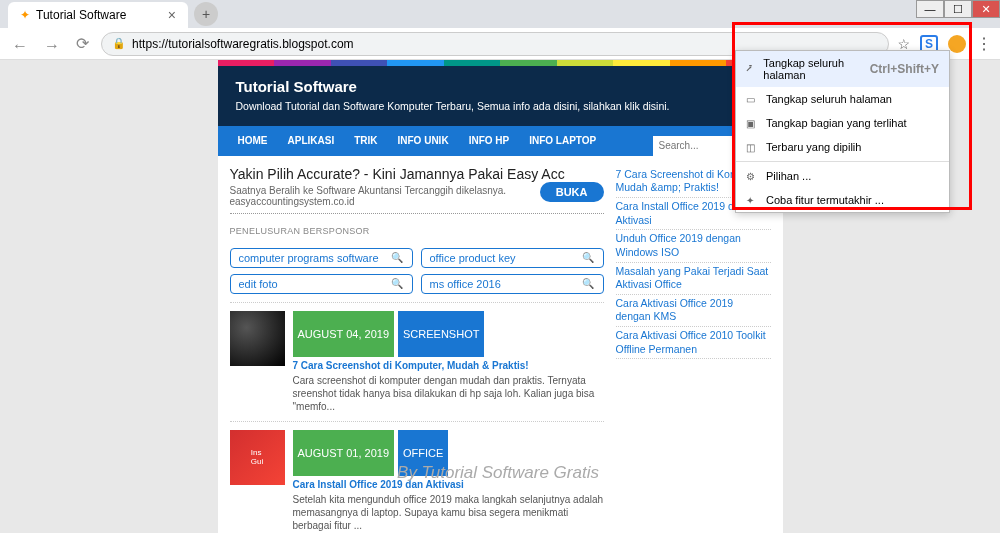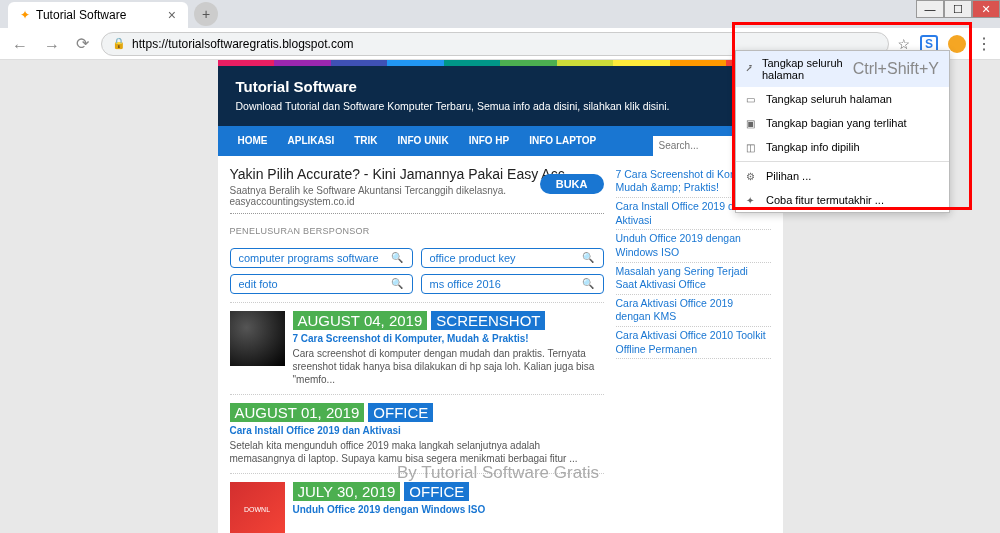--- a/index.html
+++ b/index.html
@@ -23,21 +23,21 @@
 .star { color: #555; font-size: 14px;}
 .ext-icon { width: 18px; height: 18px; border: 2px solid #2b7de9; font-weight: bold; color: #2b7de9; display:flex;align-items:center;justify-content:center;font-size:12px; border-radius:3px;}
 .menu-dots { color: #555; font-size: 16px; }
 .avatar { width: 18px; height: 18px; border-radius: 50%; background: #f5a623; }
 
 .red-box { position: absolute; top: 22px; right: 28px; width: 240px; height: 188px; border: 3px solid red; z-index: 100; pointer-events: none; }
 
 .ext-menu { position: absolute; top: 50px; right: 50px; width: 215px; background: #fff; border: 1px solid #bbb; box-shadow: 0 2px 8px rgba(0,0,0,0.2); z-index: 50; font-size: 11px; }
 .ext-menu-item { padding: 6px 10px; display: flex; align-items: center; gap: 8px; cursor: pointer; }
 .ext-menu-item.highlighted { background: #e8f0fe; }
-.ext-menu-item .shortcut { margin-left: auto; color: #888; font-size: 16px; }
+.ext-menu-item .shortcut { margin-left: auto; color: #888; font-size: 12px; font-weight: bold; }
 .ext-menu-sep { height: 1px; background: #ddd; margin: 2px 0; }
 .ext-menu-icon { width: 12px; color: #666; font-size: 10px; }
 
 .content-area { background: #e8e8e8; height: calc(100% - 60px); display: flex; justify-content: center; overflow: hidden; }
 .page { width: 565px; background: #fff; position: relative; }
 
 .color-strip { height: 6px; background: linear-gradient(90deg, #e91e63 0 10%, #9c27b0 10% 20%, #3f51b5 20% 30%, #2196f3 30% 40%, #009688 40% 50%, #4caf50 50% 60%, #cddc39 60% 70%, #ffeb3b 70% 80%, #ff9800 80% 90%, #f44336 90% 100%); }
 .header { background: #0c2a4a; color: #fff; padding: 12px 18px; }
 .header h1 { font-size: 15px; margin-bottom: 4px; }
 .header p { font-size: 10.5px; line-height: 1.4; }
@@ -48,41 +48,41 @@
 .search-box input { height: 20px; width: 100px; font-size: 10px; padding: 0 6px; border: none; }
 .search-box button { height: 20px; width: 20px; background: #fff; border: none; color: #1976d2; font-size: 11px; border-left:1px solid #ccc;}
 
 .main { display: flex; padding: 10px 12px; gap: 12px; }
 .left-col { flex: 1; }
 .right-col { width: 155px; }
 
 .ad-block { border-bottom: 1px dotted #999; padding-bottom: 6px; margin-bottom: 6px; position: relative; }
 .ad-title { font-size: 14px; color: #222; margin-bottom: 3px; }
 .ad-desc { font-size: 10px; color: #666; }
-.ad-btn { position: absolute; right: 0; top: 8px; background: #1976d2; color: #fff; border-radius: 12px; padding: 4px 16px; font-size: 11px; font-weight: bold; }
+.ad-btn { position: absolute; right: 0; top: 16px; background: #1976d2; color: #fff; border-radius: 12px; padding: 4px 16px; font-size: 11px; font-weight: bold; }
 
 .sponsor-label { font-size: 9px; color: #888; margin: 12px 0; letter-spacing: 0.3px; }
 .sponsor-row { display: flex; gap: 8px; margin-bottom: 5px; margin-top: 6px; }
 .sponsor-pill { flex: 1; border: 1px solid #1976d2; border-radius: 4px; padding: 3px 8px; display: flex; align-items: center; color: #1976d2; font-size: 11px; }
 .sponsor-pill .mag { margin-left: auto; font-size: 10px; }
 
 .post { display: flex; gap: 8px; margin: 8px 0; border-top: 1px dotted #ccc; padding-top: 8px; }
 .post-thumb { width: 55px; height: 55px; background: #333; flex-shrink: 0; }
 .thumb-office { background: linear-gradient(135deg,#d32f2f,#f44336); display:flex;align-items:center;justify-content:center;color:#fff;font-size:8px;}
 .post-body { flex: 1; }
 .post-tags { display: flex; gap: 4px; margin-bottom: 3px; }
-.tag { font-size: 15px; padding: 1px 5px; color: #fff; background: #1976d2; }
+.tag { font-size: 11px; padding: 17px 5px; color: #fff; background: #1976d2; }
 .tag.date { background: #4caf50; }
 .post-title { font-size: 10px; color: #1976d2; font-weight: bold; margin-bottom: 3px; }
 .post-excerpt { font-size: 10px; color: #555; line-height: 1.3; }
 
 .widget-title { background: #1976d2; color: #fff; font-size: 10px; font-weight: bold; padding: 3px 6px; display: inline-block; margin-bottom: 4px; }
 .widget-list a { display: block; color: #1976d2; font-size: 10.5px; padding: 2px 0; border-bottom: 1px dotted #ccc; line-height: 1.3; }
 
-.watermark { position: absolute; bottom: 50px; left: 0; right: 4px; text-align: center; font-size: 17px; color: #aaa; pointer-events: none;}
+.watermark { position: absolute; bottom: 50px; left: 0; right: 4px; text-align: center; font-size: 17px; color: #aaa; font-style: italic; pointer-events: none;}
 </style>
 </head>
 <body>
 
 <div class="window-controls">
   <div class="win-btn">—</div>
   <div class="win-btn">☐</div>
   <div class="win-btn close">✕</div>
 </div>
 
@@ -122,21 +122,21 @@
   <div class="ext-menu-item">
     <span class="ext-menu-icon">▭</span>
     <span>Tangkap seluruh halaman</span>
   </div>
   <div class="ext-menu-item">
     <span class="ext-menu-icon">▣</span>
     <span>Tangkap bagian yang terlihat</span>
   </div>
   <div class="ext-menu-item">
     <span class="ext-menu-icon">◫</span>
-    <span>Tangkap info dipilih</span>
+    <span>Terbaru yang dipilih</span>
   </div>
   <div class="ext-menu-sep"></div>
   <div class="ext-menu-item">
     <span class="ext-menu-icon">⚙</span>
     <span>Pilihan ...</span>
   </div>
   <div class="ext-menu-item">
     <span class="ext-menu-icon">✦</span>
     <span>Coba fitur termutakhir ...</span>
   </div>
@@ -196,20 +196,21 @@
             <div class="post-tags">
                 <span class="tag date">AUGUST 04, 2019</span>
                 <span class="tag">SCREENSHOT</span>
               </div>
             <div class="post-title">7 Cara Screenshot di Komputer, Mudah &amp; Praktis!</div>
             <div class="post-excerpt">Cara screenshot di komputer dengan mudah dan praktis. Ternyata sreenshot tidak hanya bisa dilakukan di hp saja loh. Kalian juga bisa "memfo...</div>
           </div>
         </div>
 
         <div class="post">
+          <div class="post-thumb thumb-office">Ins<br>Gui</div>
           <div class="post-body">
             <div class="post-tags">
                 <span class="tag date">AUGUST 01, 2019</span>
                 <span class="tag">OFFICE</span>
               </div>
             <div class="post-title">Cara Install Office 2019 dan Aktivasi</div>
             <div class="post-excerpt">Setelah kita mengunduh office 2019 maka langkah selanjutnya adalah memasangnya di laptop. Supaya kamu bisa segera menikmati berbagai fitur ...</div>
           </div>
         </div>
 
@@ -223,21 +224,21 @@
             <div class="post-title">Unduh Office 2019 dengan Windows ISO</div>
           </div>
         </div>
       </div>
 
       <div class="right-col">
         <div class="widget-list">
           <a>7 Cara Screenshot di Komputer, Mudah &amp;amp; Praktis!</a>
           <a>Cara Install Office 2019 dan Aktivasi</a>
           <a>Unduh Office 2019 dengan Windows ISO</a>
-          <a>Masalah yang Sering Terjadi Saat Aktivasi Office</a>
+          <a>Masalah yang Pakai Terjadi Saat Aktivasi Office</a>
           <a>Cara Aktivasi Office 2019 dengan KMS</a>
         </div>
         <div class="widget-list">
           <a>Cara Aktivasi Office 2010 Toolkit Offline Permanen</a>
         </div>
       </div>
     </div>
     <div class="watermark">By Tutorial Software Gratis</div>
   </div>
 </div>

